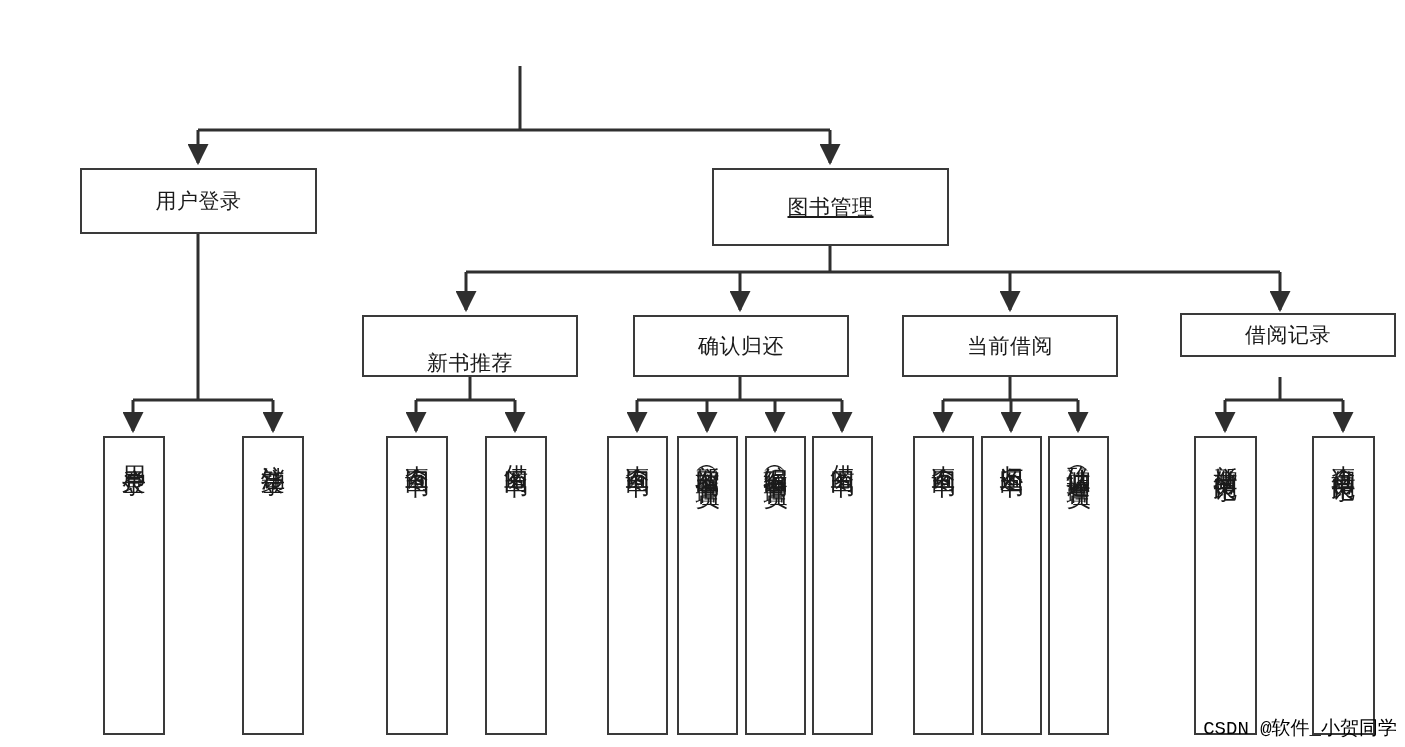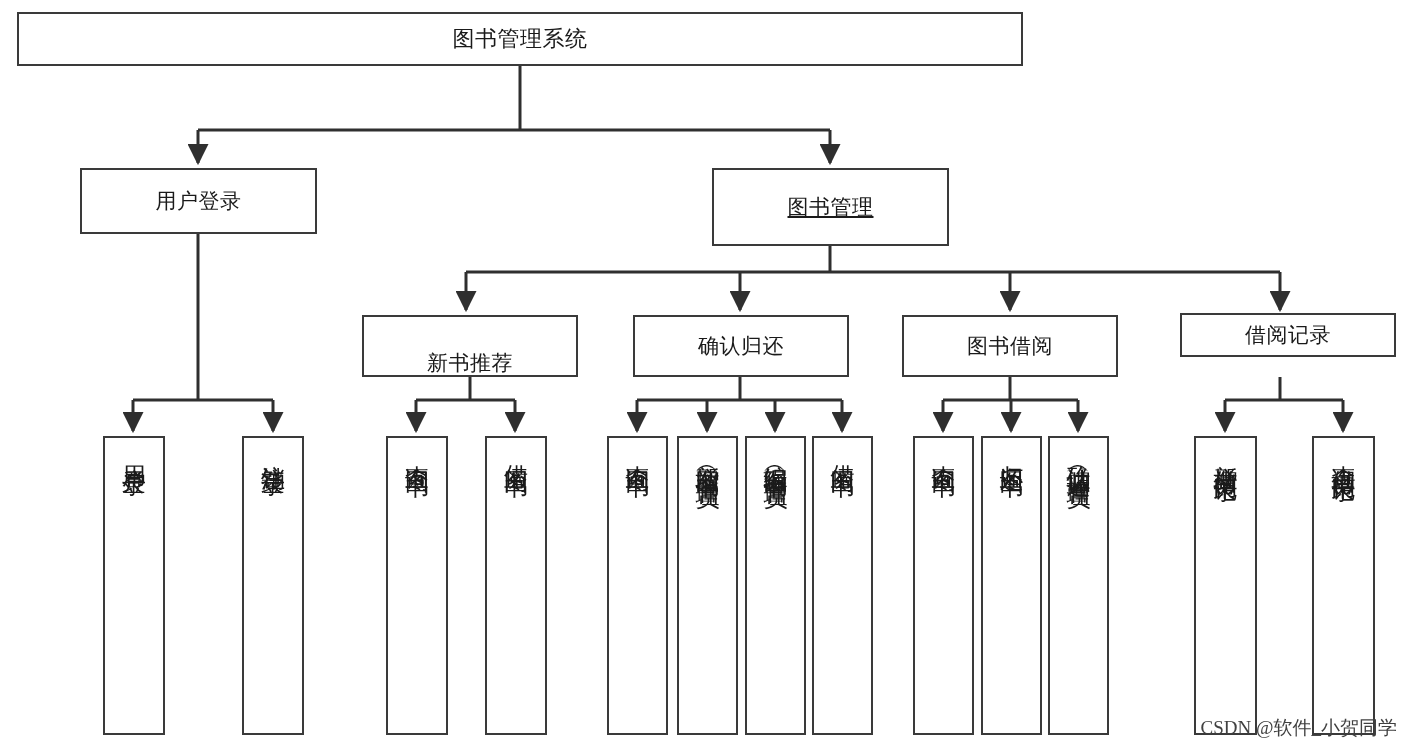--- a/index.html
+++ b/index.html
@@ -55,23 +55,23 @@
     font-size: 24px;
     line-height: 1.0;
     letter-spacing: 3px;
     white-space: nowrap;
   }
   .watermark {
     position: absolute;
     right: 8px;
     bottom: 6px;
     font-size: 19px;
-    color: #404040;
+    color: #000000;
     white-space: nowrap;
-    font-family: Liberation Serif, serif;
+    font-family: Liberation Mono, monospace;
   }
 </style>
 </head>
 <body>
 
 <div id="canvas">
 
   <svg class="wires" viewBox="0 0 1405 747" xmlns="http://www.w3.org/2000/svg">
     <defs>
       <marker id="arrow" viewBox="0 0 10 10" refX="9" refY="5" markerWidth="7" markerHeight="7" orient="auto-start-reverse">
@@ -116,42 +116,39 @@
       <path d="M 1011 400 L 1011 431" marker-end="url(#arrow)"></path>
       <path d="M 1078 400 L 1078 431" marker-end="url(#arrow)"></path>
 
       <path d="M 1280 377 L 1280 400"></path>
       <path d="M 1225 400 L 1343 400"></path>
       <path d="M 1225 400 L 1225 431" marker-end="url(#arrow)"></path>
       <path d="M 1343 400 L 1343 431" marker-end="url(#arrow)"></path>
     </g>
   </svg>
 
-  <div class="node h-node root" style="left:17px; top:12px; width:1006px; height:54px;">
-    <span class="lbl">图书管理系统</span>
-  </div>
 
   <div class="node h-node" style="left:80px; top:168px; width:237px; height:66px;">
     <span class="lbl">用户登录</span>
   </div>
 
   <div class="node h-node" style="left:712px; top:168px; width:237px; height:78px;text-decoration:underline;">
     <span class="lbl">图书管理</span>
   </div>
 
   <div class="node h-node" style="left:362px; top:315px; width:216px; height:62px;align-items:flex-end;">
     <span class="lbl">新书推荐</span>
   </div>
 
   <div class="node h-node" style="left:633px; top:315px; width:216px; height:62px;">
     <span class="lbl">确认归还</span>
   </div>
 
   <div class="node h-node" style="left:902px; top:315px; width:216px; height:62px;">
-    <span class="lbl">图书借阅</span>
+    <span class="lbl">当前借阅</span>
   </div>
 
   <div class="node h-node" style="left:1172px; top:313px; width:216px; height:44px;margin-left:8px;">
     <span class="lbl">借阅记录</span>
   </div>
 
   <div class="node v-node" style="left:103px; top:436px; width:62px; height:299px;">
     <span class="lbl">用户登录</span>
   </div>
 

